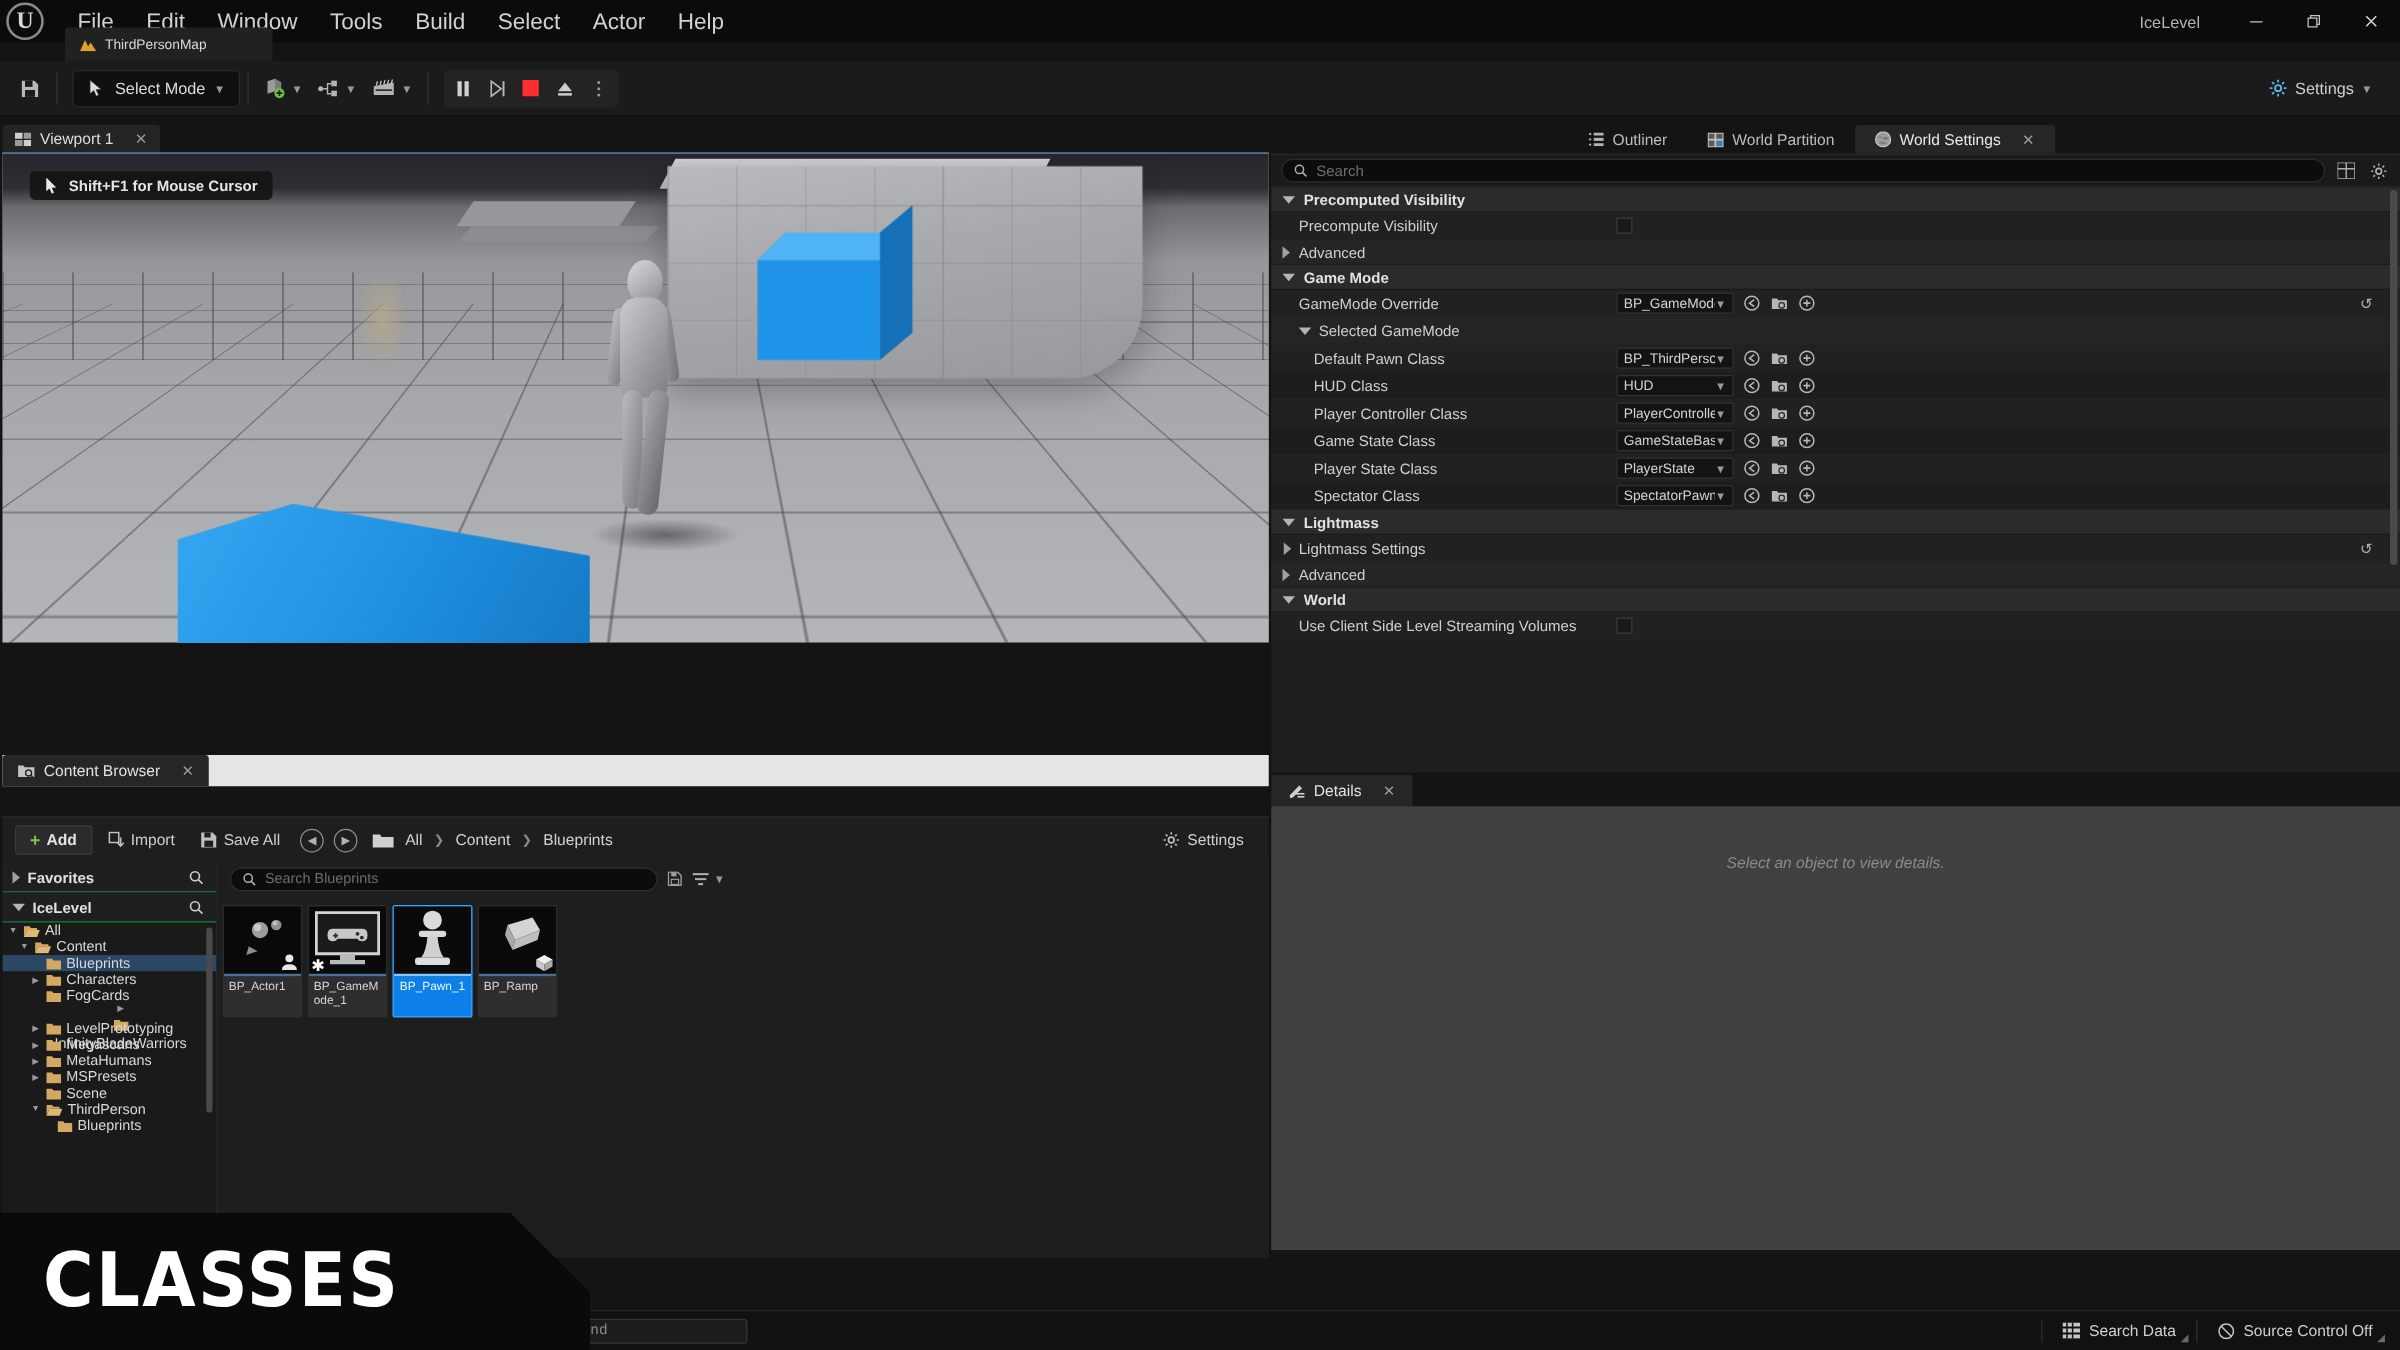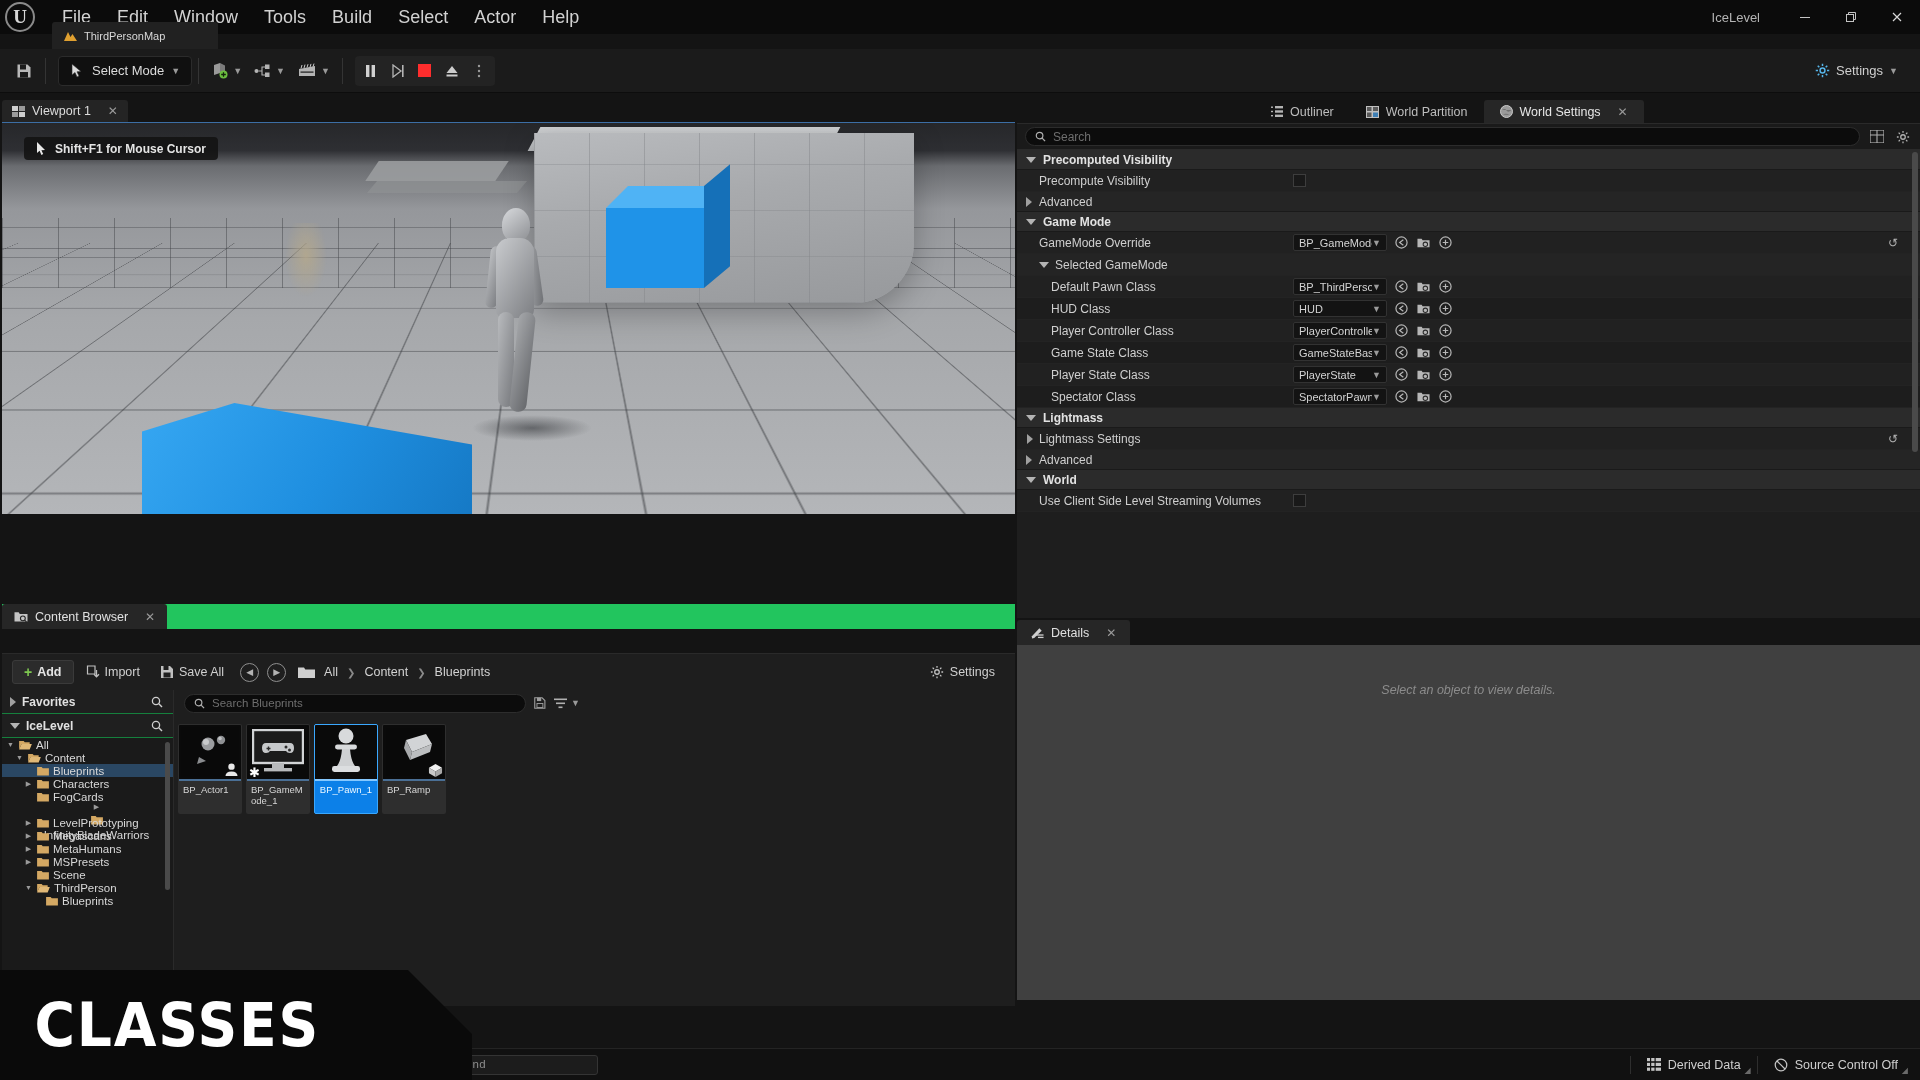--- a/index.html
+++ b/index.html
@@ -276,21 +276,21 @@
   }
   .details-body {
     position: absolute; top: 645px; left: 1017px; width: 903px; height: 355px;
     background: #404040; display: flex; align-items: flex-start; justify-content: center;
     padding-top: 38px;
   }
   .details-empty { font-size: 12.5px; color: #8b8b8b; font-style: italic; }
 
   
   .cb-tabstrip {
-    position: absolute; top: 604px; left: 2px; width: 1013px; height: 25px; background: #22c55e;
+    position: absolute; top: 604px; left: 2px; width: 1013px; height: 25px; background: #e5e5e5;
   }
   .cb-tab {
     height: 25px; display: inline-flex; align-items: center; gap: 7px; padding: 0 12px;
     background: #262626; font-size: 12.5px; color: #e0e0e0;
     border-top-left-radius:3px; border-top-right-radius:3px;
   }
   .cb-body {
     position: absolute; top: 653px; left: 2px; width: 1013px; height: 352px;
     background: #1e1e1e; border-top: 1px solid #2a2a2a;
   }
@@ -1260,21 +1260,21 @@
       <div class="sb-item">
         <span>
           <svg width="14" height="13" viewBox="0 0 14 13">
             <rect x="0" y="0" width="14" height="3.2" fill="#c4c4c4"></rect>
             <rect x="0" y="4.8" width="14" height="3.2" fill="#c4c4c4"></rect>
             <rect x="0" y="9.6" width="14" height="3.2" fill="#c4c4c4"></rect>
             <rect x="3" y="0" width="1.2" height="13" fill="#111"></rect>
             <rect x="7.5" y="0" width="1.2" height="13" fill="#111"></rect>
           </svg>
         </span>
-        <span>Derived Data</span>
+        <span>Search Data</span>
         <span class="corner-tick">◢</span>
       </div>
       <div class="sb-div"></div>
       <div class="sb-item">
         <span>
           <svg width="14" height="14" viewBox="0 0 15 15">
             <circle cx="7.5" cy="7.5" r="6.2" fill="none" stroke="#c4c4c4" stroke-width="1.3"></circle>
             <path d="M3.2 3.2 L11.8 11.8" stroke="#c4c4c4" stroke-width="1.3"></path>
           </svg>
         </span>

